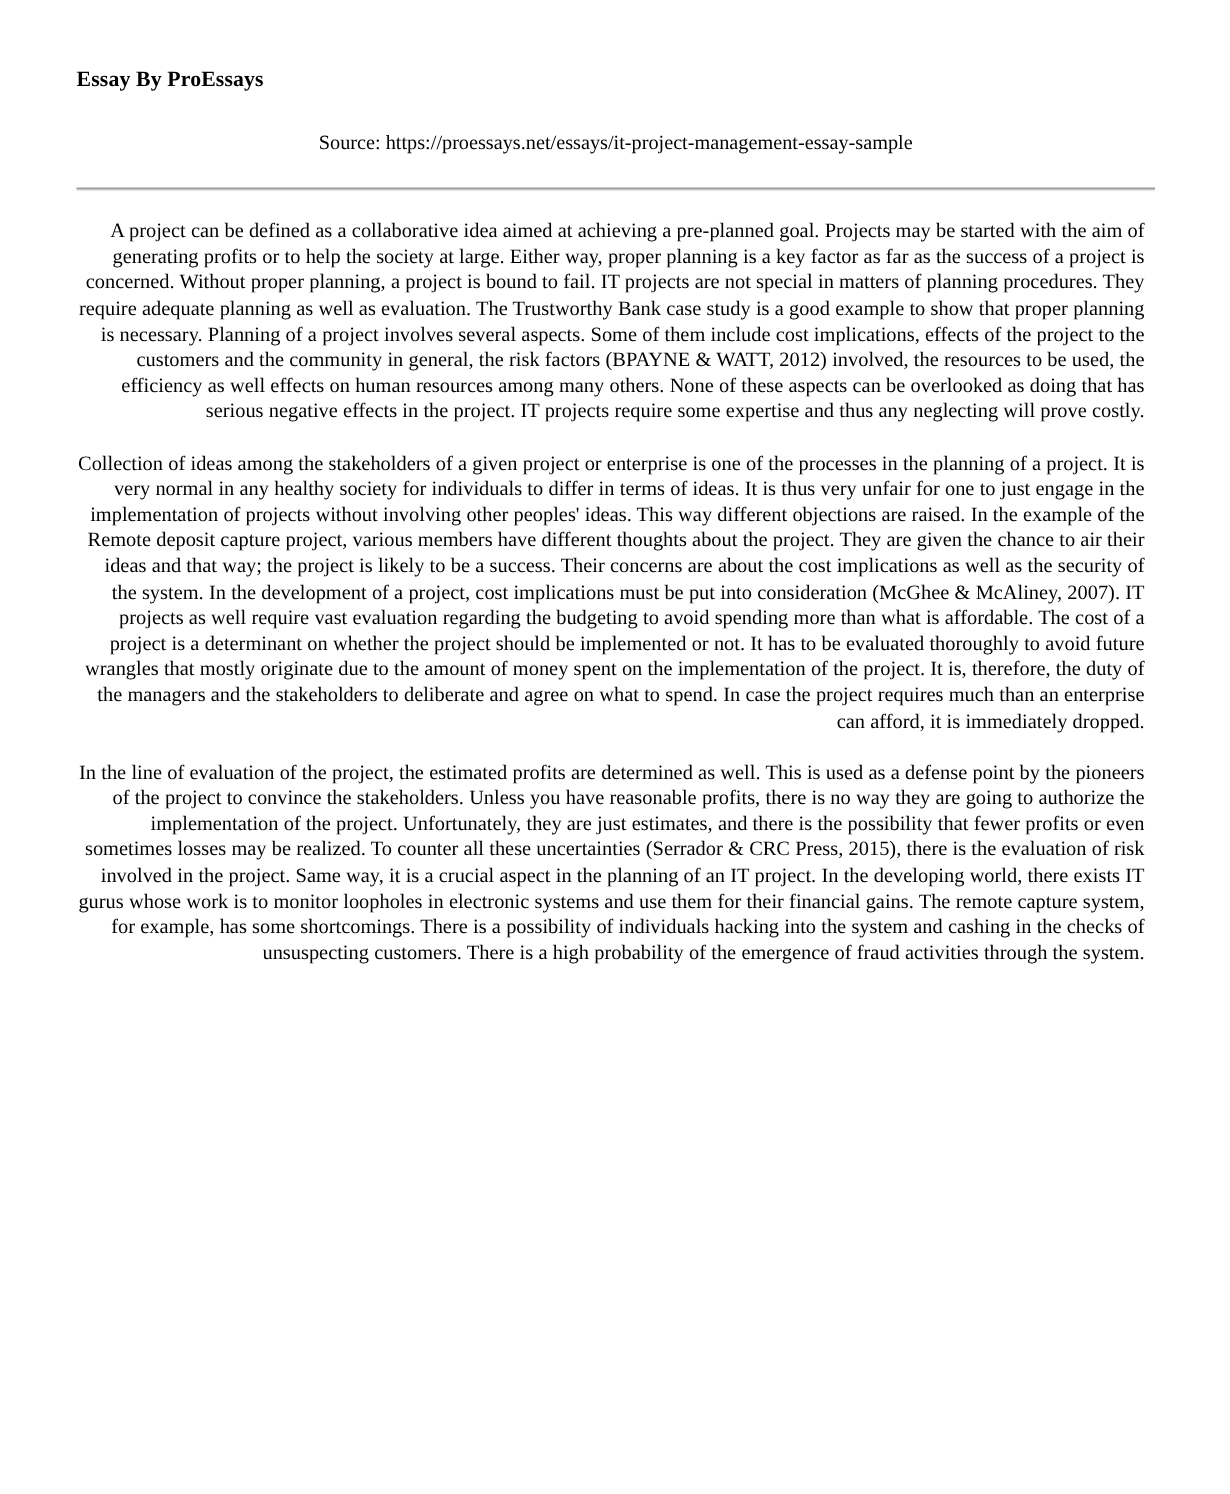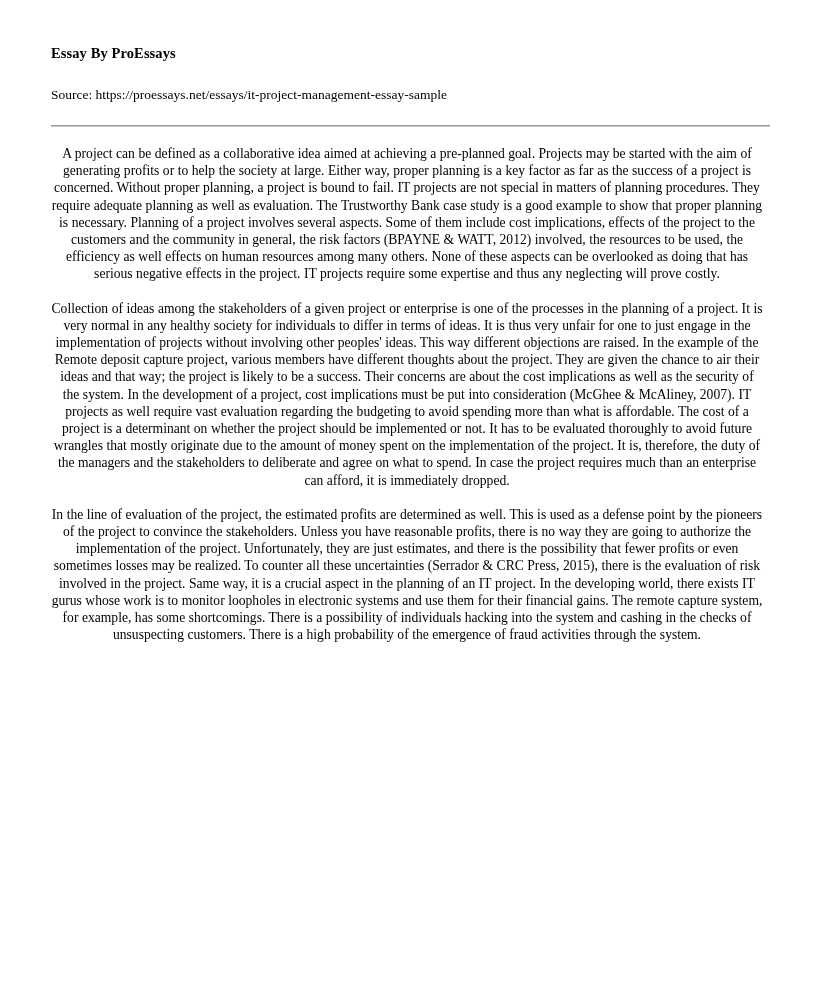--- a/index.html
+++ b/index.html
@@ -28,20 +28,21 @@
     line-height: 18px;
     margin: 0;
     letter-spacing: 0.1px;
   }
   .source-line {
     font-size: 13.5px;
     font-weight: normal;
     line-height: 17px;
     margin: 24px 0 0 0;
     white-space: nowrap;
+    text-align: center;
   }
   .rule {
     margin: 22px 0 0 0;
     width: 719px;
     height: 2px;
     border: 0;
     background: linear-gradient(to bottom, #9a9a9a 0px, #9a9a9a 1px, #c9c9c9 1px, #c9c9c9 2px);
   }
   .doc-title {
     font-size: 14.5px;
@@ -57,21 +58,21 @@
     margin: 46px 0 0 0;
     letter-spacing: 0.1px;
   }
   .body-copy {
     margin-top: 18px;
   }
   p.para {
     font-size: 13.6px;
     line-height: 17.2px;
     margin: 0 0 17px 0;
-    text-align: center;
+    text-align: right;
     width: 712px;
     word-spacing: 0.1px;
   }
   p.para:last-child {
     margin-bottom: 12px;
   }
 </style>
 </head>
 <body>
 

